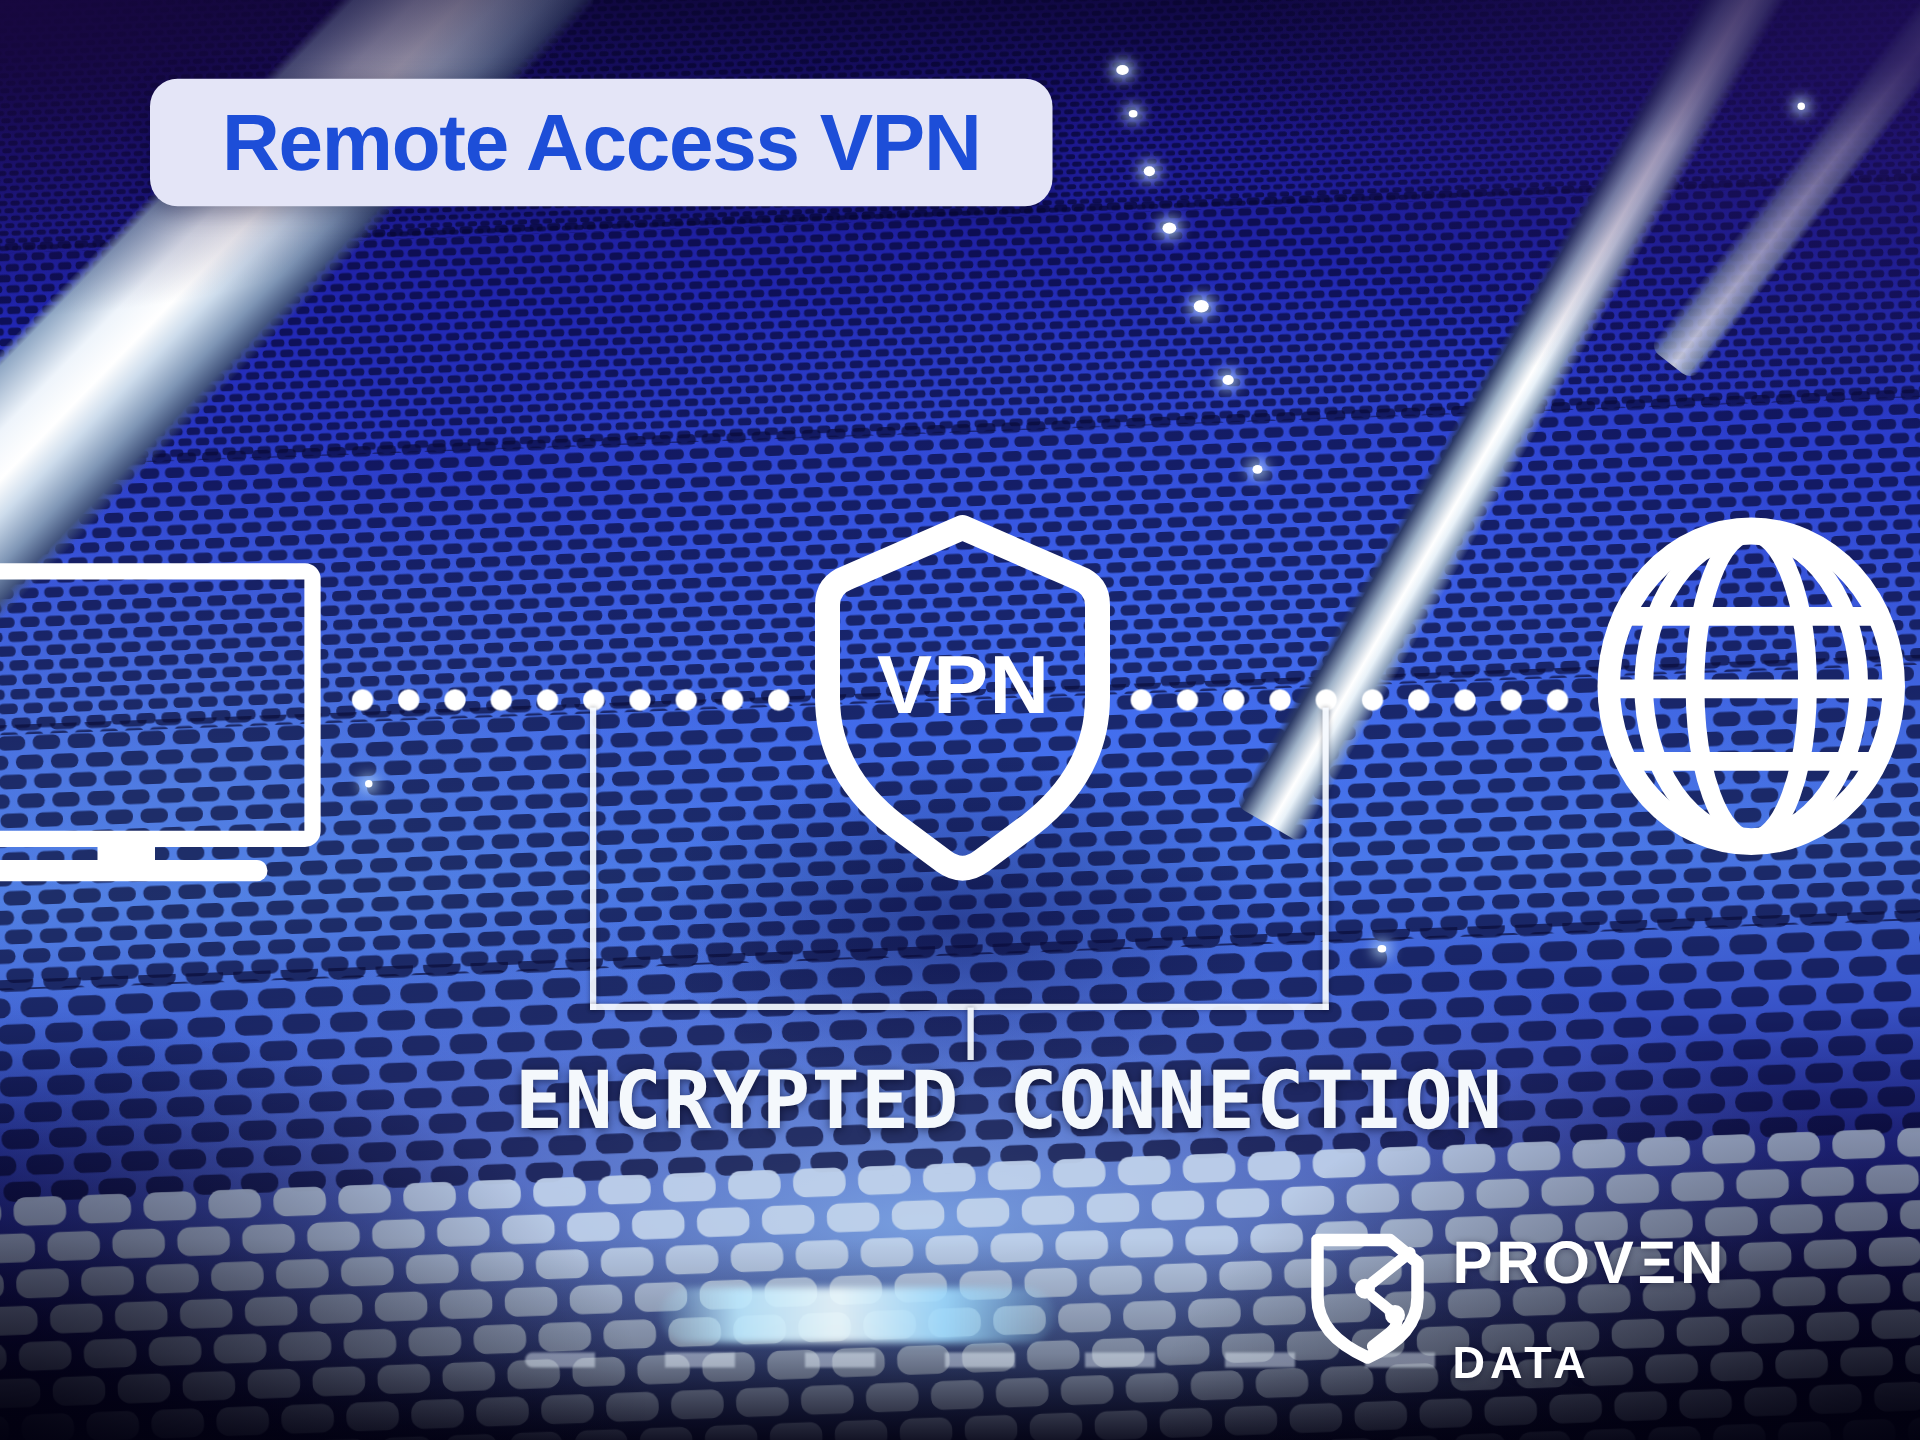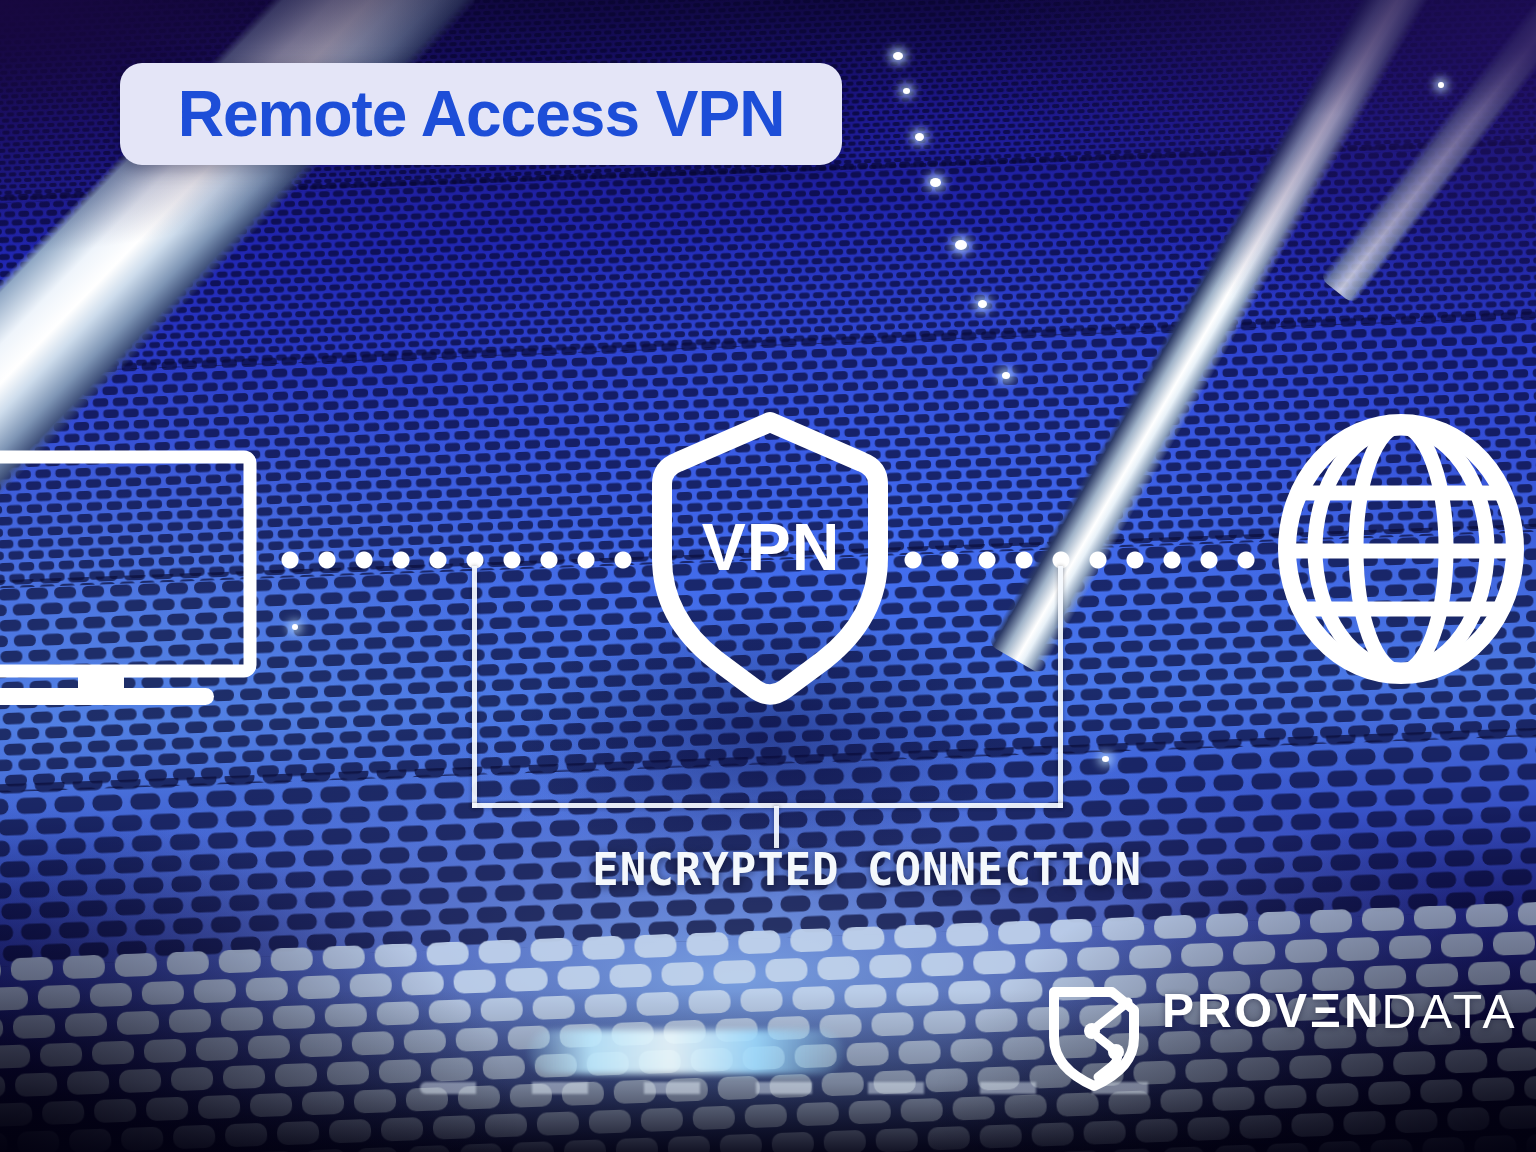--- a/index.html
+++ b/index.html
@@ -71,31 +71,31 @@
     height:20px; top:550px;
     background-image:radial-gradient(circle at 18px 10px, #ffffff 8px, rgba(255,255,255,0) 9px);
     background-size:37px 20px; background-repeat:repeat-x;
   }
   .dots-left{left:272px; width:371px;}
   .dots-right{left:895px; width:371px;}
   .bracket{background:#f5f9ff; opacity:.93; box-shadow:0 0 4px rgba(0,0,20,.4);}
   .label-enc{
     left:412px; top:844px; width:730px; text-align:right;
     font-family:"DejaVu Sans Mono", monospace; font-weight:bold;
-    font-size:44px; color:#f4f8fc; letter-spacing:1px; white-space:nowrap;
+    font-size:64px; color:#f4f8fc; letter-spacing:1px; white-space:nowrap;
     text-shadow:0 2px 8px rgba(0,0,20,.55);
   }
   .icon-svg{overflow:visible;}
   .logo{
     left:1042px; top:980px; display:flex; gap:16px; align-items:flex-start;
     color:#ffffff; text-shadow:0 1px 6px rgba(0,0,30,.4);
   }
-  .logo-lines{display:flex; margin-top:6px;}
+  .logo-lines{display:flex; flex-direction:column; margin-top:6px;gap:28px;}
   .logo-line1{font-size:48px; font-weight:bold; letter-spacing:3px; line-height:50px; white-space:nowrap;}
-  .logo-line2{font-size:48px; font-weight:normal; letter-spacing:4px; line-height:52px; white-space:nowrap;}
+  .logo-line2{font-size:36px; font-weight:bold; letter-spacing:4px; line-height:52px; white-space:nowrap;}
 </style>
 </head>
 <body>
 
 <div class="stage">
 
   <div class="abs bg-base"></div>
 
   <svg class="mesh" width="1600" height="1212" viewBox="0 0 1600 1212">
     <defs>

